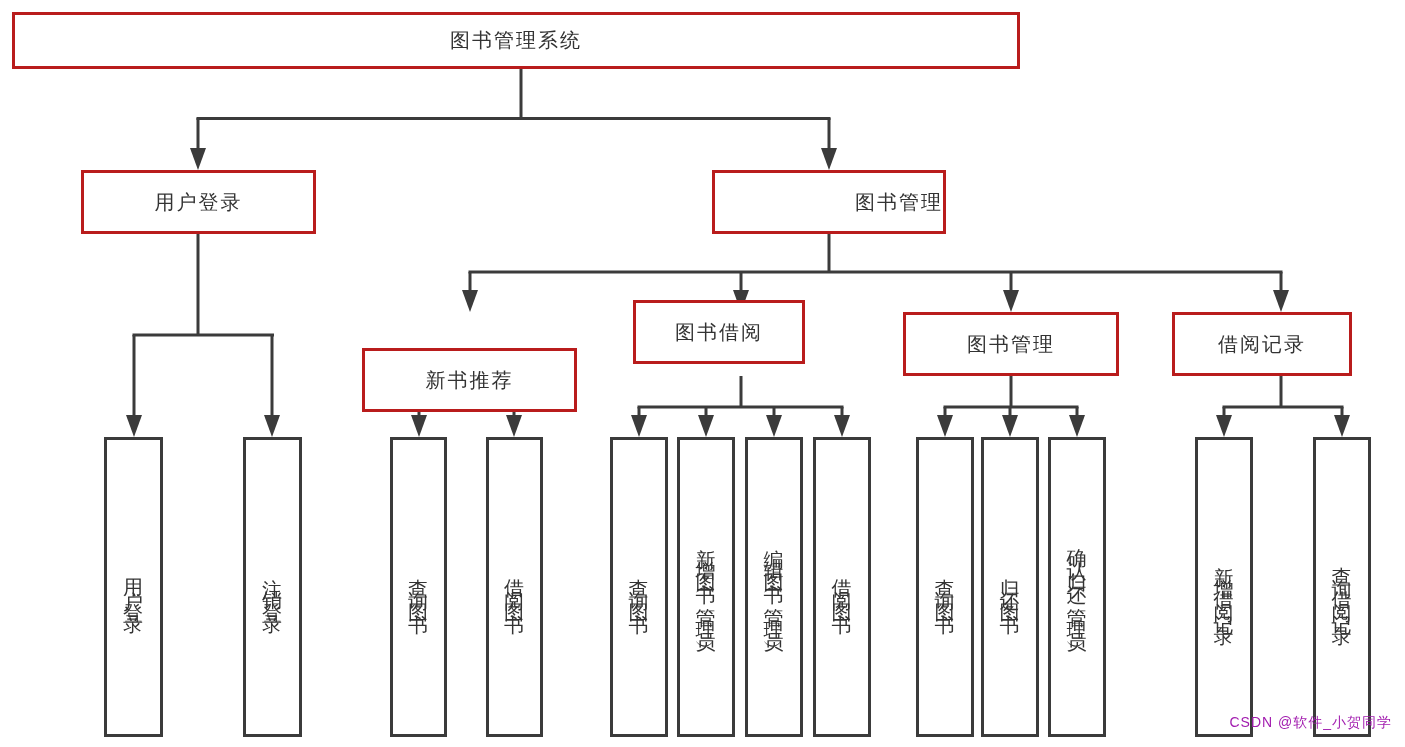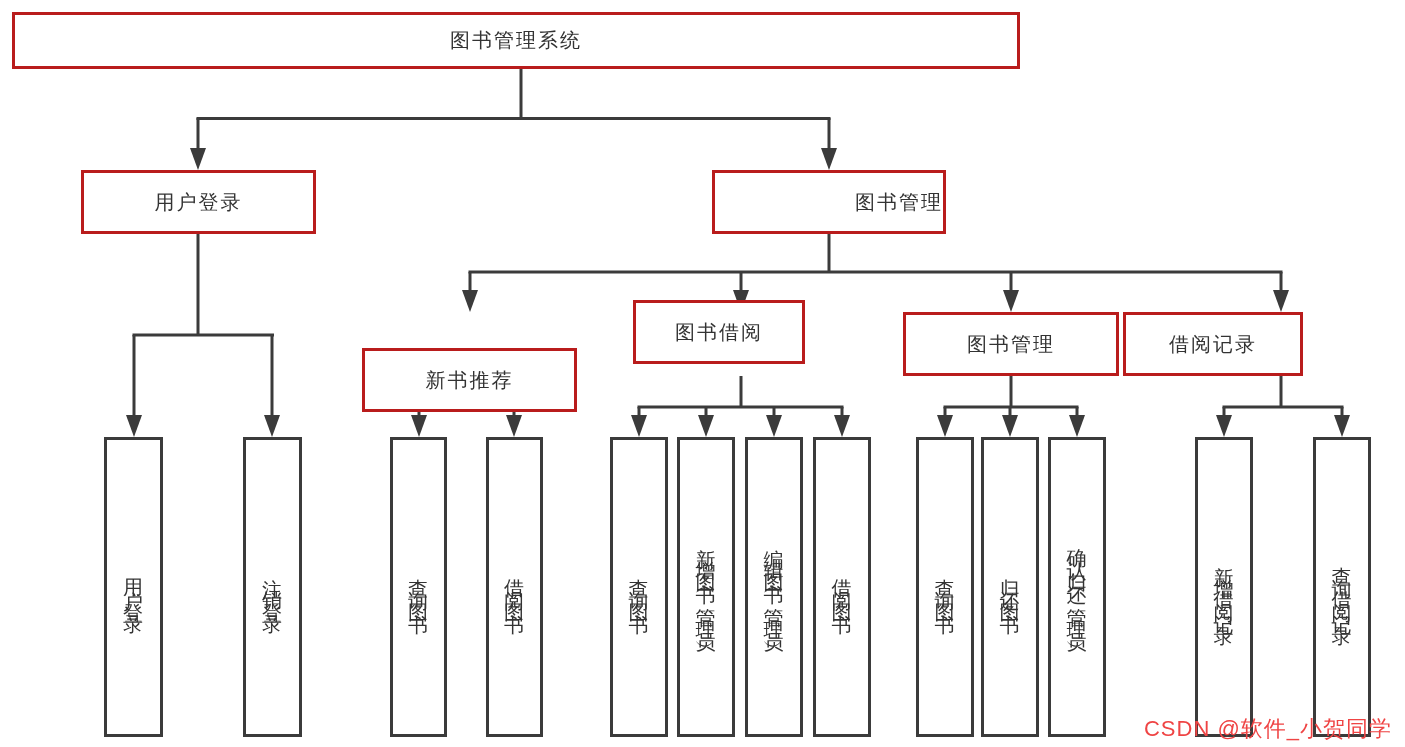--- a/index.html
+++ b/index.html
@@ -68,43 +68,43 @@
   }
   
   .n-root { left: 12px; top: 12px; width: 1008px; height: 57px; }
   
   .n-user-login { left: 81px;  top: 170px; width: 235px; height: 64px; }
   .n-book-mgmt  { left: 712px; top: 170px; width: 234px; height: 64px; justify-content: flex-end; }
   
   .n-l3-recommend { left: 362px;  top: 312px; width: 215px; height: 64px; margin-top: 36px; }
   .n-l3-borrow    { left: 633px;  top: 300px; width: 172px; height: 64px; text-align: center; }
   .n-l3-current   { left: 903px;  top: 312px; width: 216px; height: 64px; }
-  .n-l3-records   { left: 1123px; top: 312px; width: 180px; height: 64px; }
+  .n-l3-records   { left: 1172px; top: 312px; width: 180px; height: 64px; }
   
   .lf-1  { left: 104px;  width: 59px; }
   .lf-2  { left: 243px;  width: 59px; }
   .lf-3  { left: 390px;  width: 57px; }
   .lf-4  { left: 486px;  width: 57px; }
   .lf-5  { left: 610px;  width: 58px; }
   .lf-6  { left: 677px;  width: 58px; }
   .lf-7  { left: 745px;  width: 58px; }
   .lf-8  { left: 813px;  width: 58px; }
   .lf-9  { left: 916px;  width: 58px; }
   .lf-10 { left: 981px;  width: 58px; }
   .lf-11 { left: 1048px; width: 58px; }
   .lf-12 { left: 1195px; width: 58px; }
   .lf-13 { left: 1313px; width: 58px; }
   .watermark {
     position: absolute;
     right: 13px;
     top: 714px;
     z-index: 5;
-    font-size: 22px;
+    font-size: 14px;
     letter-spacing: 1px;
-    color: #ef4444;
+    color: #a21caf;
   }
 </style>
 </head>
 <body>
 
 <div class="canvas">
 
   <svg class="connectors" viewBox="0 0 1405 747" xmlns="http://www.w3.org/2000/svg">
 
     <g>

